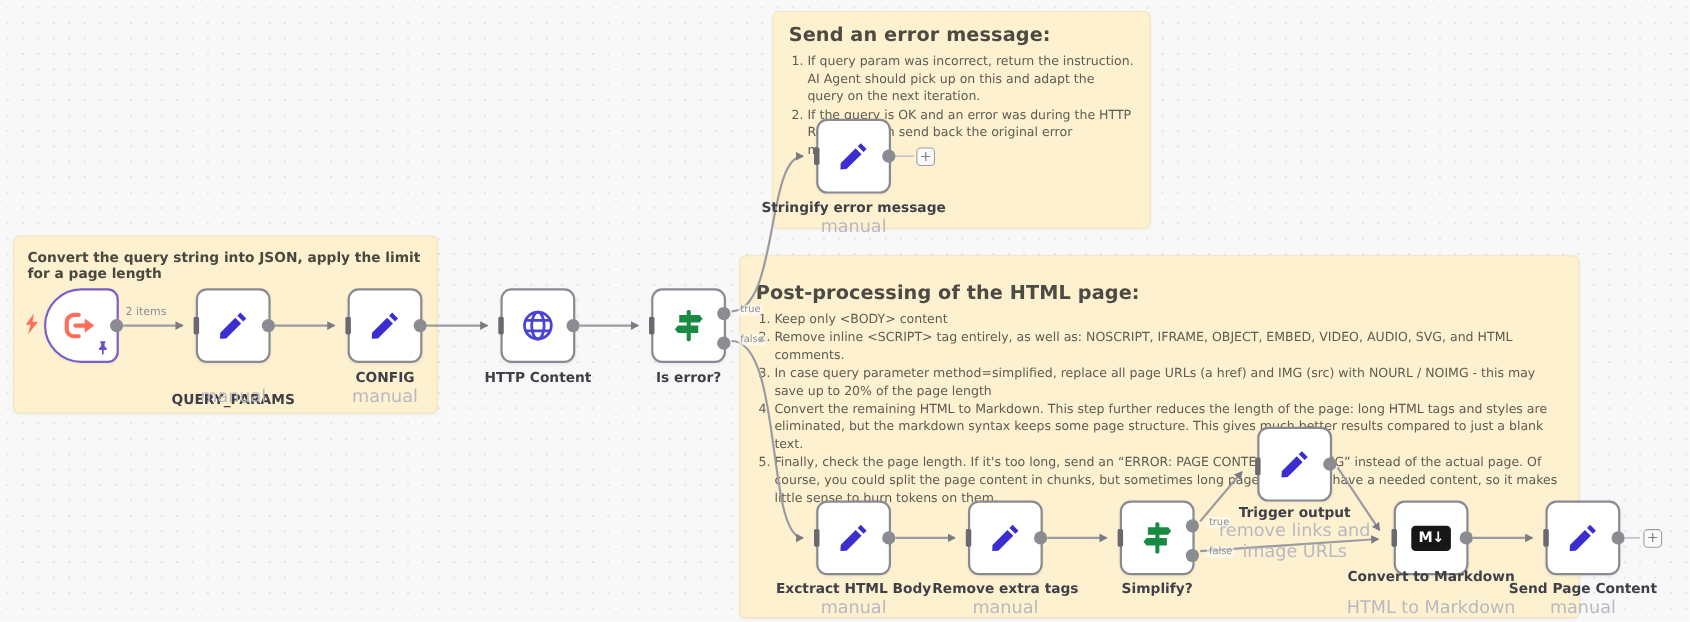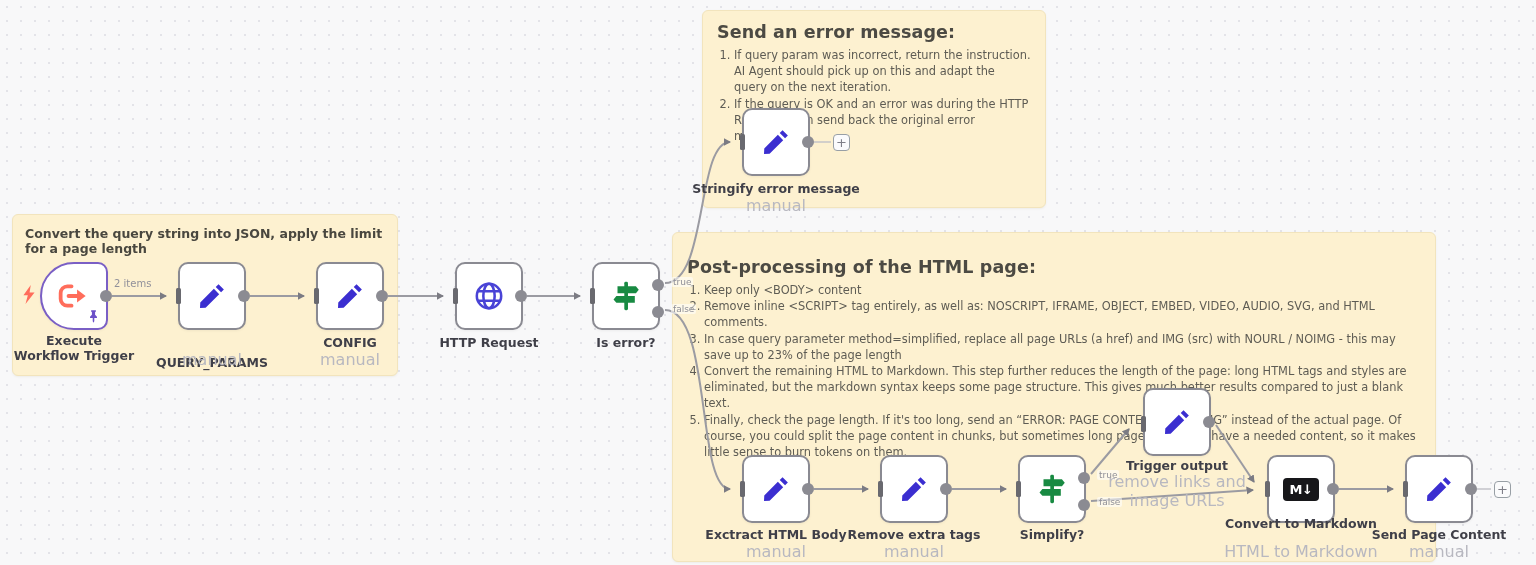--- a/index.html
+++ b/index.html
@@ -85,21 +85,21 @@
 
   <div class="sticky" style="left:12px;top:214px;width:386px;height:162px;padding:11px 12px;">
     <div class="sticky-sm-title">Convert the query string into JSON, apply the limit for a page length</div>
   </div>
 
   <div class="sticky" style="left:672px;top:232px;width:764px;height:330px;padding:24px 14px;">
     <h1>Post-processing of the HTML page:</h1>
     <ol class="note-body">
       <li>Keep only &lt;BODY&gt; content</li>
       <li>Remove inline &lt;SCRIPT&gt; tag entirely, as well as: NOSCRIPT, IFRAME, OBJECT, EMBED, VIDEO, AUDIO, SVG, and HTML comments.</li>
-      <li>In case query parameter method=simplified, replace all page URLs (a href) and IMG (src) with NOURL / NOIMG - this may save up to 23% of the page length</li>
+      <li>In case query parameter method=simplified, replace all page URLs (a href) and IMG (src) with NOURL / NOIMG - this may save up to 20% of the page length</li>
       <li>Convert the remaining HTML to Markdown. This step further reduces the length of the page: long HTML tags and styles are eliminated, but the markdown syntax keeps some page structure. This gives much better results compared to just a blank text.</li>
       <li>Finally, check the page length. If it's too long, send an “ERROR: PAGE CONTENT TOO LONG” instead of the actual page. Of course, you could split the page content in chunks, but sometimes long pages just don't have a needed content, so it makes little sense to burn tokens on them.</li>
     </ol>
   </div>
 
   <svg class="wires" width="1536" height="565" viewBox="0 0 1536 565">
     <defs>
       <marker id="arr" markerWidth="10" markerHeight="10" refX="6.5" refY="4" orient="auto" markerUnits="userSpaceOnUse">
         <path d="M0,0 L7.5,4 L0,8 Z" fill="#7b7b83"></path>
       </marker>
@@ -138,21 +138,20 @@
     <svg width="34" height="30" viewBox="0 0 28 24" fill="none">
       <path d="M12 4H8.5C5.5 4 3 6.5 3 9.5v5C3 17.5 5.5 20 8.5 20H12" stroke="#ff6d5b" stroke-width="3.1" stroke-linecap="round"></path>
       <path d="M9.5 12h8.5" stroke="#ff6d5b" stroke-width="3.1" stroke-linecap="round"></path>
       <path d="M16.5 6.6 L23.6 12 L16.5 17.4 Z" fill="#ff6d5b"></path>
     </svg>
     <svg class="pin-icon" width="11" height="13" viewBox="0 0 14 16">
       <path fill="#6b4fc8" d="M4 0h6v1.6l-1 1v3.2l2.4 2.4V10H8v4.2L7 16l-1-1.8V10H2.6V8.2L5 5.8V2.6l-1-1z"></path>
     </svg>
     <span class="out-port mid"></span>
   </div>
-  <div class="nlabel narrow" style="left:12px;top:333px;">Execute Workflow Trigger</div>
 
   <div class="node" style="left:178px;top:262px;">
     <svg width="32" height="32" viewBox="0 0 24 24">
       <path fill="#3b2ed0" d="M16.9 3.1l4 4-2.1 2.1-4-4 2.1-2.1zM13.4 6.6l4 4L7.2 20.8 3 21l.2-4.2L13.4 6.6z"></path>
     </svg>
     <span class="in-port"></span>
     <span class="out-port mid"></span>
   </div>
   <div class="nlabel" style="left:122px;top:335px;margin-top:20px;">QUERY_PARAMS</div>
   <div class="nsub" style="left:122px;top:350px;">manual</div>
@@ -169,21 +168,21 @@
 
   <div class="node" style="left:455px;top:262px;">
     <svg width="34" height="34" viewBox="0 0 24 24" fill="none" stroke="#4943d6" stroke-width="1.8">
       <circle cx="12" cy="12" r="8.6"></circle>
       <ellipse cx="12" cy="12" rx="4" ry="8.6"></ellipse>
       <path d="M3.8 8.6h16.4M3.8 15.4h16.4"></path>
     </svg>
     <span class="in-port"></span>
     <span class="out-port mid"></span>
   </div>
-  <div class="nlabel" style="left:399px;top:335px;">HTTP Request</div>
+  <div class="nlabel" style="left:399px;top:335px;">HTTP Content</div>
 
   <div class="node" style="left:592px;top:262px;">
     <svg width="34" height="34" viewBox="0 0 24 24">
       <g fill="#188a42">
         <rect x="10.8" y="2" width="2.6" height="20" rx="1"></rect>
         <path d="M6 5.2h13l2 2.4-2 2.4H6z"></path>
         <path d="M18.2 12h-13l-2 2.4 2 2.4h13z"></path>
       </g>
     </svg>
     <span class="in-port"></span>

